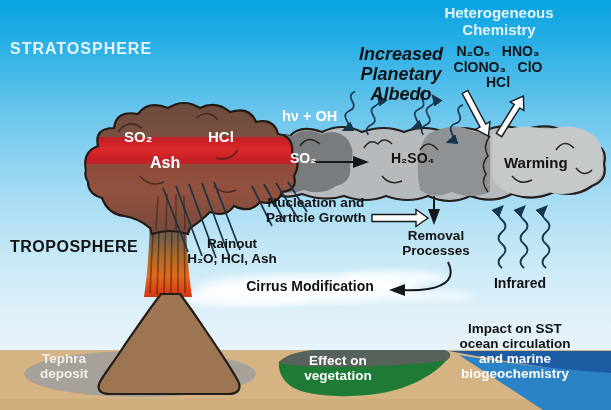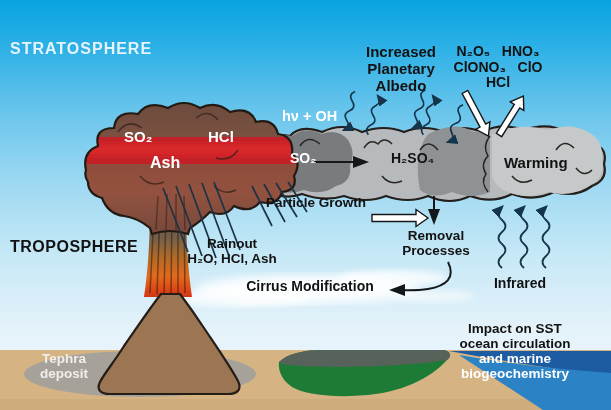--- a/index.html
+++ b/index.html
@@ -158,62 +158,71 @@
     <path d="M502,268 q-7,-6 0,-12 t0,-12 t0,-12 t0,-12 t0,-13" marker-end="url(#mN)"></path>
     <path d="M524,268 q-7,-6 0,-12 t0,-12 t0,-12 t0,-12 t0,-13" marker-end="url(#mN)"></path>
     <path d="M546,268 q-7,-6 0,-12 t0,-12 t0,-12 t0,-12 t0,-13" marker-end="url(#mN)"></path>
   </g>
 </svg>
 
 <div class="lbl pale" style="left:10px;top:40px;font-size:16px;letter-spacing:1px;">STRATOSPHERE</div>
 
 <div class="lbl dark" style="left:10px;top:238px;font-size:16px;letter-spacing:0.5px;">TROPOSPHERE</div>
 
+<div class="lbl ctr pale" style="left:420px;top:5px;width:158px;font-size:15px;">
+  <span class="ln">Heterogeneous</span>
+  <span class="ln">Chemistry</span>
+</div>
 
 <div class="lbl ctr dark" style="left:430px;top:44px;width:136px;font-size:14px;text-align:center;">
   <span class="ln pre">N₂O₅   HNO₃</span>
   <span class="ln pre">ClONO₃   ClO</span>
   <span class="ln">HCl</span>
 </div>
 
-<div class="lbl ctr dark" style="left:348px;top:44px;width:106px;font-size:15px;">
+<div class="lbl ctr dark" style="left:348px;top:44px;width:106px;font-size:18px;font-style:italic;">
   <span class="ln">Increased</span>
   <span class="ln">Planetary</span>
   <span class="ln">Albedo</span>
 </div>
 
 <div class="lbl white" style="left:282px;top:108px;font-size:14.5px;">hν + OH</div>
 
 <div class="lbl white" style="left:124px;top:129px;font-size:15px;">SO₂</div>
 <div class="lbl white" style="left:208px;top:129px;font-size:15px;">HCl</div>
 <div class="lbl white" style="left:150px;top:154px;font-size:16px;">Ash</div>
 
 <div class="lbl white" style="left:290px;top:151px;font-size:14px;">SO₂</div>
 <div class="lbl dark" style="left:391px;top:151px;font-size:14px;">H₂SO₄</div>
 <div class="lbl dark" style="left:496px;top:155px;font-size:15px;margin-left:8px;">Warming</div>
 
 <div class="lbl ctr dark" style="left:258px;top:195px;width:116px;font-size:13.5px;">
+  <span class="ln">Nucleation and</span>
   <span class="ln">Particle Growth</span>
 </div>
 
 <div class="lbl ctr dark" style="left:396px;top:228px;width:80px;font-size:13.5px;">
   <span class="ln">Removal</span>
   <span class="ln">Processes</span>
 </div>
 
 <div class="lbl ctr dark" style="left:178px;top:236px;width:108px;font-size:13.5px;">
   <span class="ln">Rainout</span>
   <span class="ln">H₂O, HCl, Ash</span>
 </div>
 
 <div class="lbl ctr dark" style="left:238px;top:279px;width:144px;font-size:14px;">Cirrus Modification</div>
 
 <div class="lbl ctr dark" style="left:484px;top:276px;width:72px;font-size:14px;">Infrared</div>
 
 
+<div class="lbl ctr white" style="left:286px;top:353px;width:104px;font-size:13.5px;">
+  <span class="ln">Effect on</span>
+  <span class="ln">vegetation</span>
+</div>
 
 <div class="lbl ctr" style="left:448px;top:321px;width:134px;font-size:13.5px;">
   <span class="ln dark">Impact on SST</span>
   <span class="ln dark">ocean circulation</span>
   <span class="ln white">and marine</span>
   <span class="ln white">biogeochemistry</span>
 </div>
 
 <div class="lbl ctr" style="left:28px;top:351px;width:72px;font-size:13.5px;color:#f0efec;">
   <span class="ln">Tephra</span>

